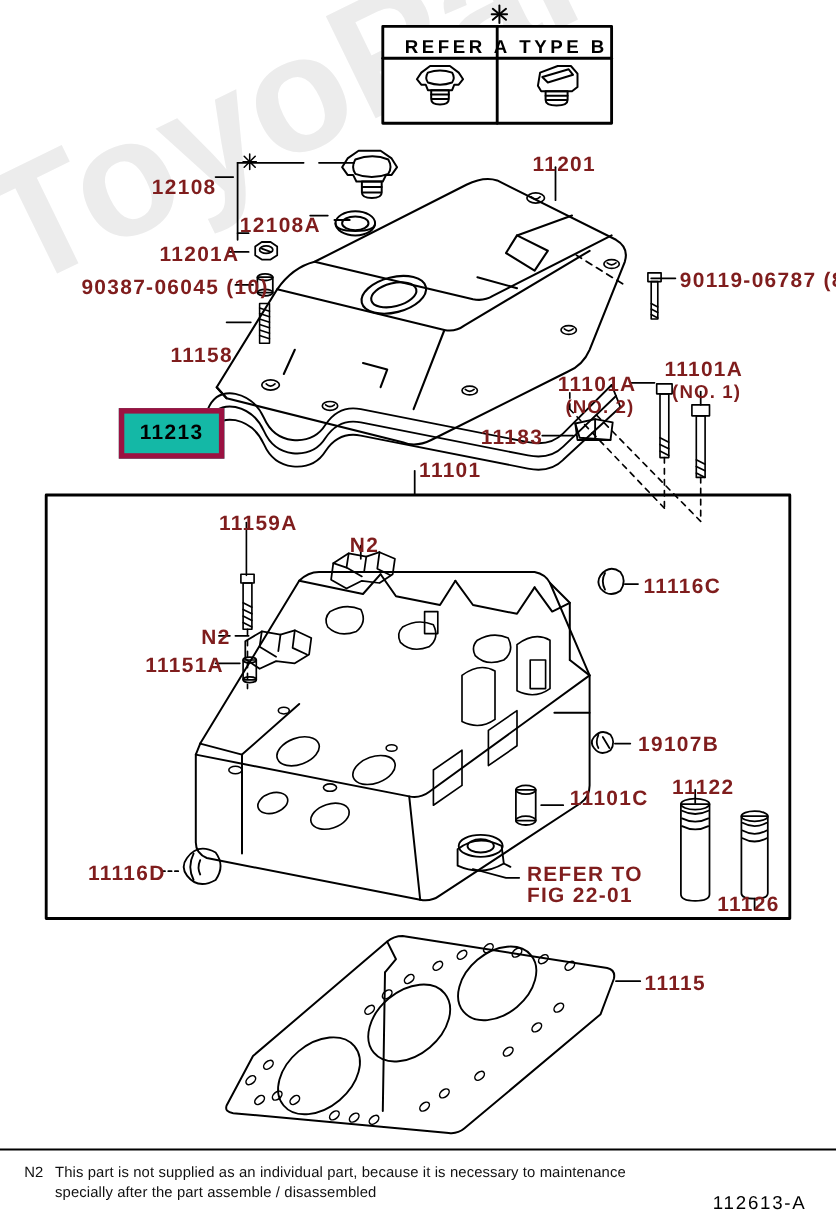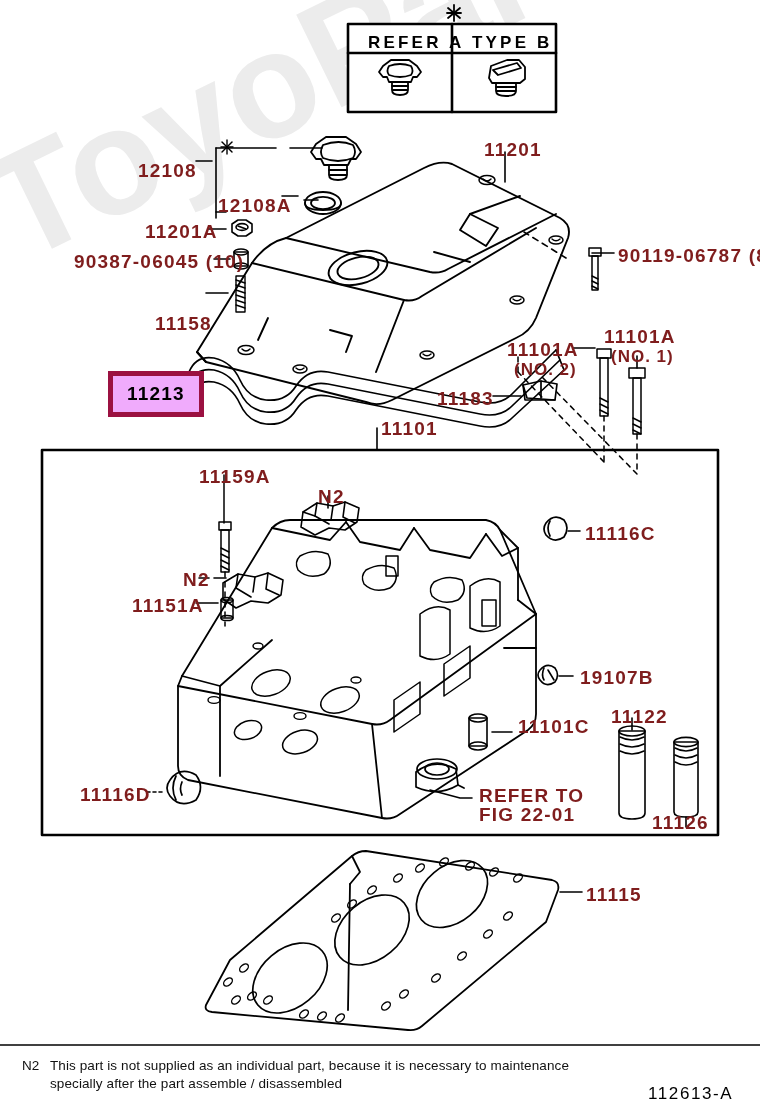--- a/index.html
+++ b/index.html
@@ -13,21 +13,21 @@
     position:absolute;white-space:nowrap;color:#7f1d1d;
     font-family:"Liberation Sans","DejaVu Sans",sans-serif;
     font-size:19px;font-weight:700;letter-spacing:1.2px;line-height:1.05;
   }
   .lbl.sm{font-size:17px;letter-spacing:1px;}
   .tbl-h{
     position:absolute;font-size:17px;font-weight:700;letter-spacing:3.2px;
     font-family:"Liberation Sans","DejaVu Sans",sans-serif;
   }
   .hl{
-    position:absolute;border:5px solid #9B1141;background:#f0abfc;
+    position:absolute;border:5px solid #9B1141;background:#14b8a6;
     display:flex;align-items:center;justify-content:center;
   }
   .hl span{font-size:19px;font-weight:700;letter-spacing:1.2px;}
   .note{
     position:absolute;font-size:13.5px;font-weight:400;letter-spacing:0.1px;
     line-height:1.28;color:#111;
     font-family:"Liberation Sans","DejaVu Sans",sans-serif;
   }
   .figid{
     position:absolute;font-size:17px;font-weight:400;letter-spacing:1.6px;

